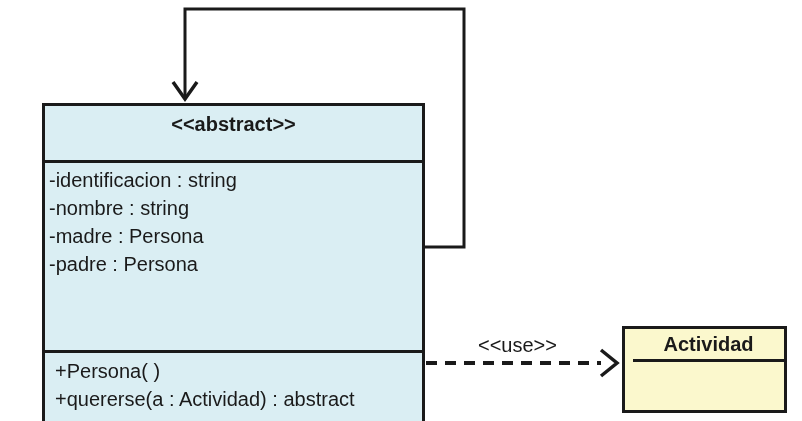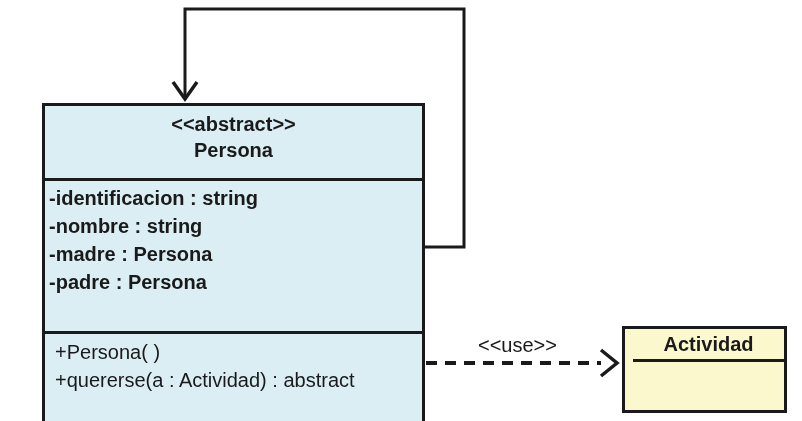--- a/index.html
+++ b/index.html
@@ -27,34 +27,33 @@
     border:3px solid var(--line);
     z-index:2;
   }
   .persona{
     left:42px;top:103px;
     width:383px;height:330px; 
     background:var(--persona-fill);
   }
   .persona .title-compartment{
     box-sizing:border-box;
-    height:75px;
+    height:57px;
     border-bottom:3px solid var(--line);
     text-align:center;
     font-weight:bold;
     font-size:20px;
     line-height:26px;
     padding-top:5px;
   }
   .persona .attrs-compartment{
     box-sizing:border-box;
-    height:153px;
+    height:190px;
     border-bottom:3px solid var(--line);
     padding:3px 2px 0 4px;
-    font-weight:bold;
   }
   .persona .methods-compartment{
     box-sizing:border-box;
     padding:4px 2px 0 10px;
   }
   .member{
     font-size:20px;
     line-height:28px;
     white-space:pre;
   }
@@ -94,21 +93,20 @@
     <polyline class="assoc" points="424,247 464,247 464,9 185,9 185,97"></polyline>
     <polyline class="arrowhead" points="173,82 185,99 197,82"></polyline>
 
     <line class="dep" x1="426" y1="363" x2="601" y2="363"></line>
     <polyline class="arrowhead" points="601,350 617,363 601,376"></polyline>
   </svg>
 
   <div class="class-box persona">
     <div class="title-compartment">
       <div>&lt;&lt;abstract&gt;&gt;</div>
-      <div>Persona</div>
     </div>
     <div class="attrs-compartment">
       <div class="member">-identificacion : string</div>
       <div class="member">-nombre : string</div>
       <div class="member">-madre : Persona</div>
       <div class="member">-padre : Persona</div>
     </div>
     <div class="methods-compartment">
       <div class="member">+Persona( )</div>
       <div class="member">+quererse(a : Actividad) : abstract</div>

